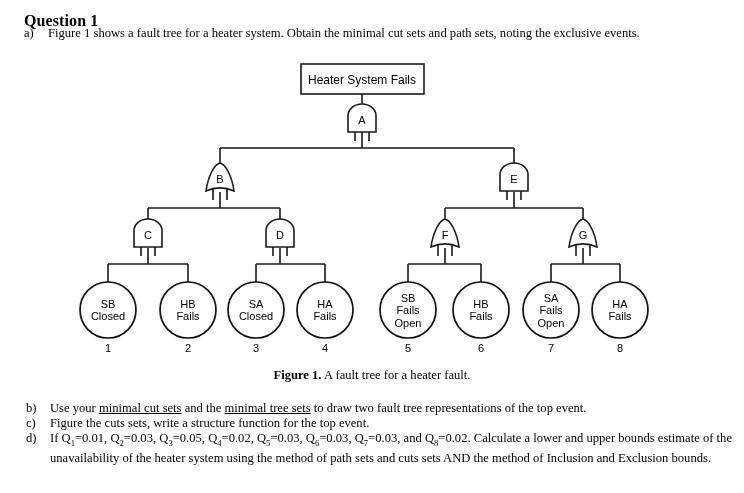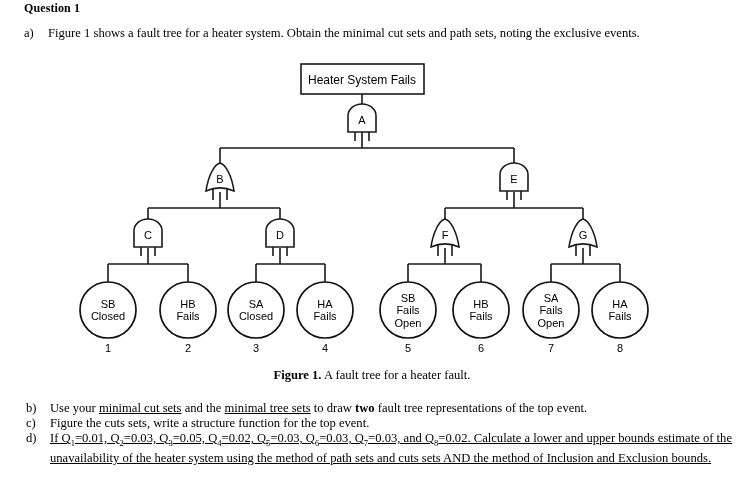--- a/index.html
+++ b/index.html
@@ -8,40 +8,40 @@
     background:#ffffff;
     font-family:"Liberation Serif", serif;
     color:#000000;
     position:relative;
     overflow:hidden;
   }
   .page{position:relative;width:744px;height:493px;}
 
   
   .qtitle{
-    position:absolute;left:24px;top:1px;
-    font-family:"Liberation Serif", serif;
-    font-weight:bold;font-size:12px;letter-spacing:.1px;
+    position:absolute;left:24px;top:12px;
+    font-family:"Liberation Serif", serif;
+    font-weight:bold;font-size:16px;letter-spacing:.1px;
   }
   .qrow{
     position:absolute;
     font-family:"Liberation Serif", serif;
     font-size:12.6px;line-height:15.4px;
   }
   .qrow .lbl{position:absolute;left:0;top:0;width:20px;}
   .qrow .txt{display:block;margin-left:24px;text-align:left;}
   .u{text-decoration:underline;font-family:Liberation Serif, serif;}
-  .b{font-weight:bold;}
+  .b{font-weight:normal;}
   sub{font-size:8.6px;}
 
   .row-a{left:24px;top:26px;width:706px;}
   .row-b{left:26px;top:401px;width:700px;}
   .row-c{left:26px;top:416px;width:700px;}
   .row-d{left:26px;top:431px;width:706px;}
-  .row-d .txt{text-align:justify;text-decoration:underline;}
+  .row-d .txt{text-align:justify;}
 
   .caption{
     position:absolute;left:0;top:368px;width:744px;
     text-align:center;font-size:12.6px;
     font-family:"Liberation Serif", serif;
   }
   .caption b{font-weight:bold;margin-top:16px;}
 
   
   #tree{position:absolute;left:0;top:55px;}

